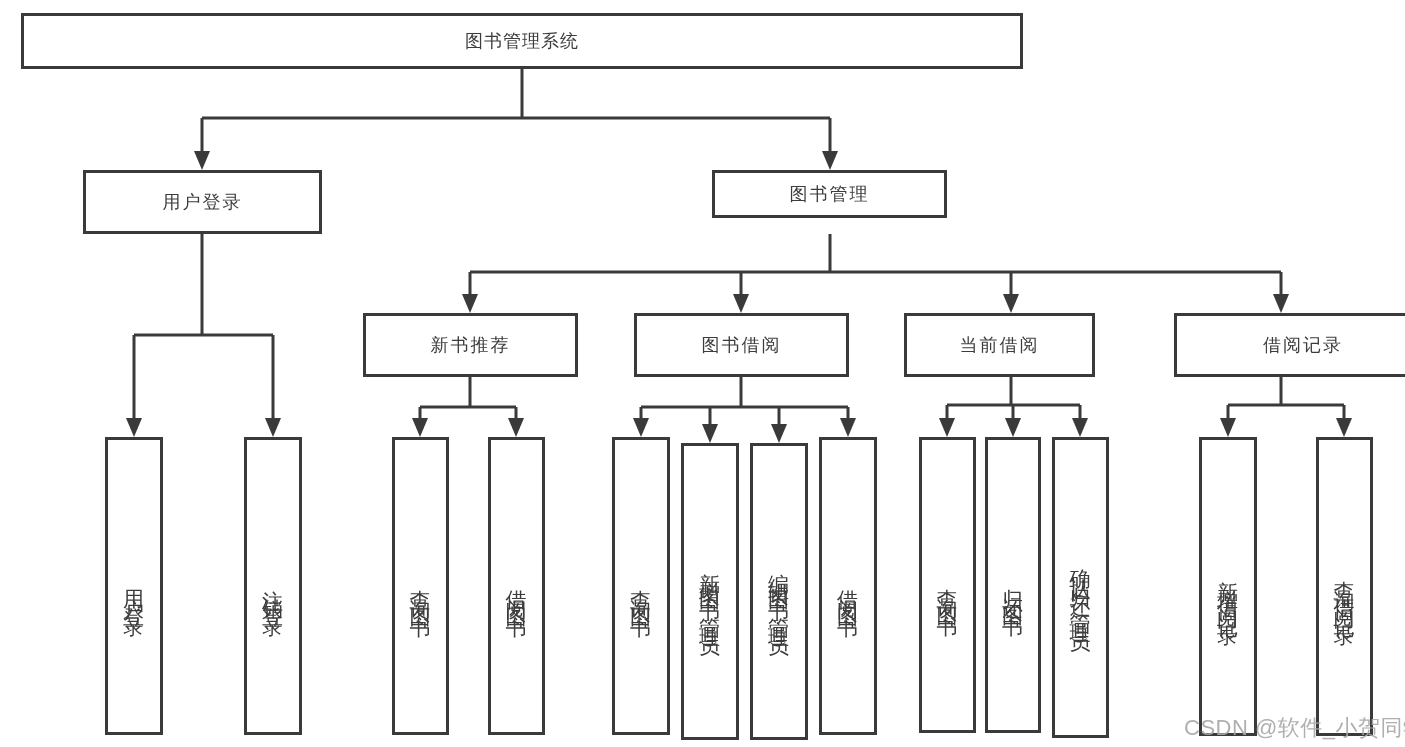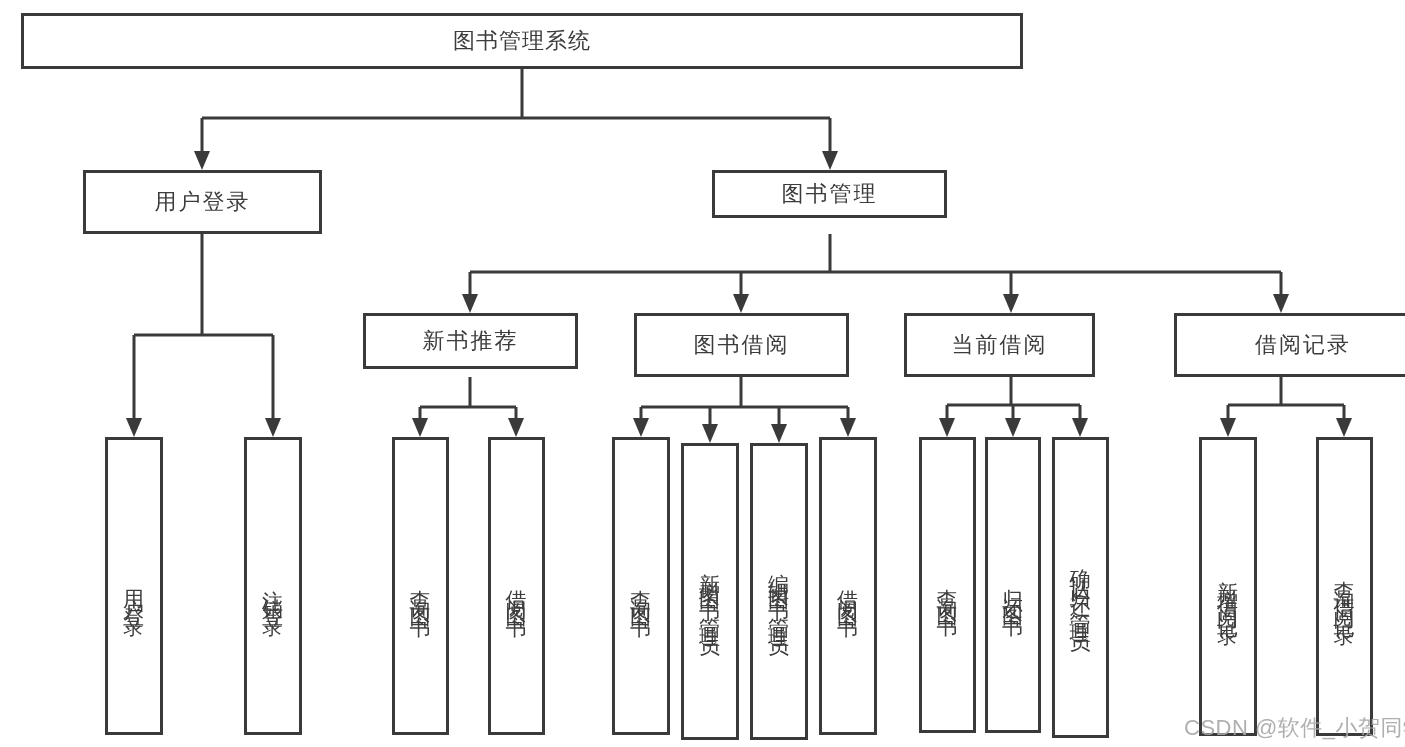--- a/index.html
+++ b/index.html
@@ -35,21 +35,21 @@
   .node {
     position: absolute;
     background: #ffffff;
     border: 3px solid #3a3a3a;
     box-sizing: border-box;
     display: flex;
     align-items: center;
     justify-content: center;
   }
   .node .ht {
-    font-size: 22px;
+    font-size: 18px;
     letter-spacing: 2px;
     white-space: nowrap;
   }
   .root-node .ht {
     letter-spacing: 1px;
   }
   .node .vt {
     writing-mode: vertical-rl;
     text-orientation: mixed;
     font-size: 21px;
@@ -121,21 +121,21 @@
     <span class="ht">图书管理系统</span>
   </div>
 
   <div class="node" style="left:83px; top:170px; width:239px; height:64px;">
     <span class="ht">用户登录</span>
   </div>
   <div class="node" style="left:712px; top:170px; width:235px; height:48px;">
     <span class="ht">图书管理</span>
   </div>
 
-  <div class="node" style="left:363px; top:313px; width:215px; height:56px;">
+  <div class="node" style="left:363px; top:313px; width:215px; height:64px;">
     <span class="ht">新书推荐</span>
   </div>
   <div class="node" style="left:634px; top:313px; width:215px; height:64px;">
     <span class="ht">图书借阅</span>
   </div>
   <div class="node" style="left:904px; top:313px; width:191px; height:64px;">
     <span class="ht">当前借阅</span>
   </div>
   <div class="node" style="left:1174px; top:313px; width:258px; height:64px;">
     <span class="ht">借阅记录</span>

